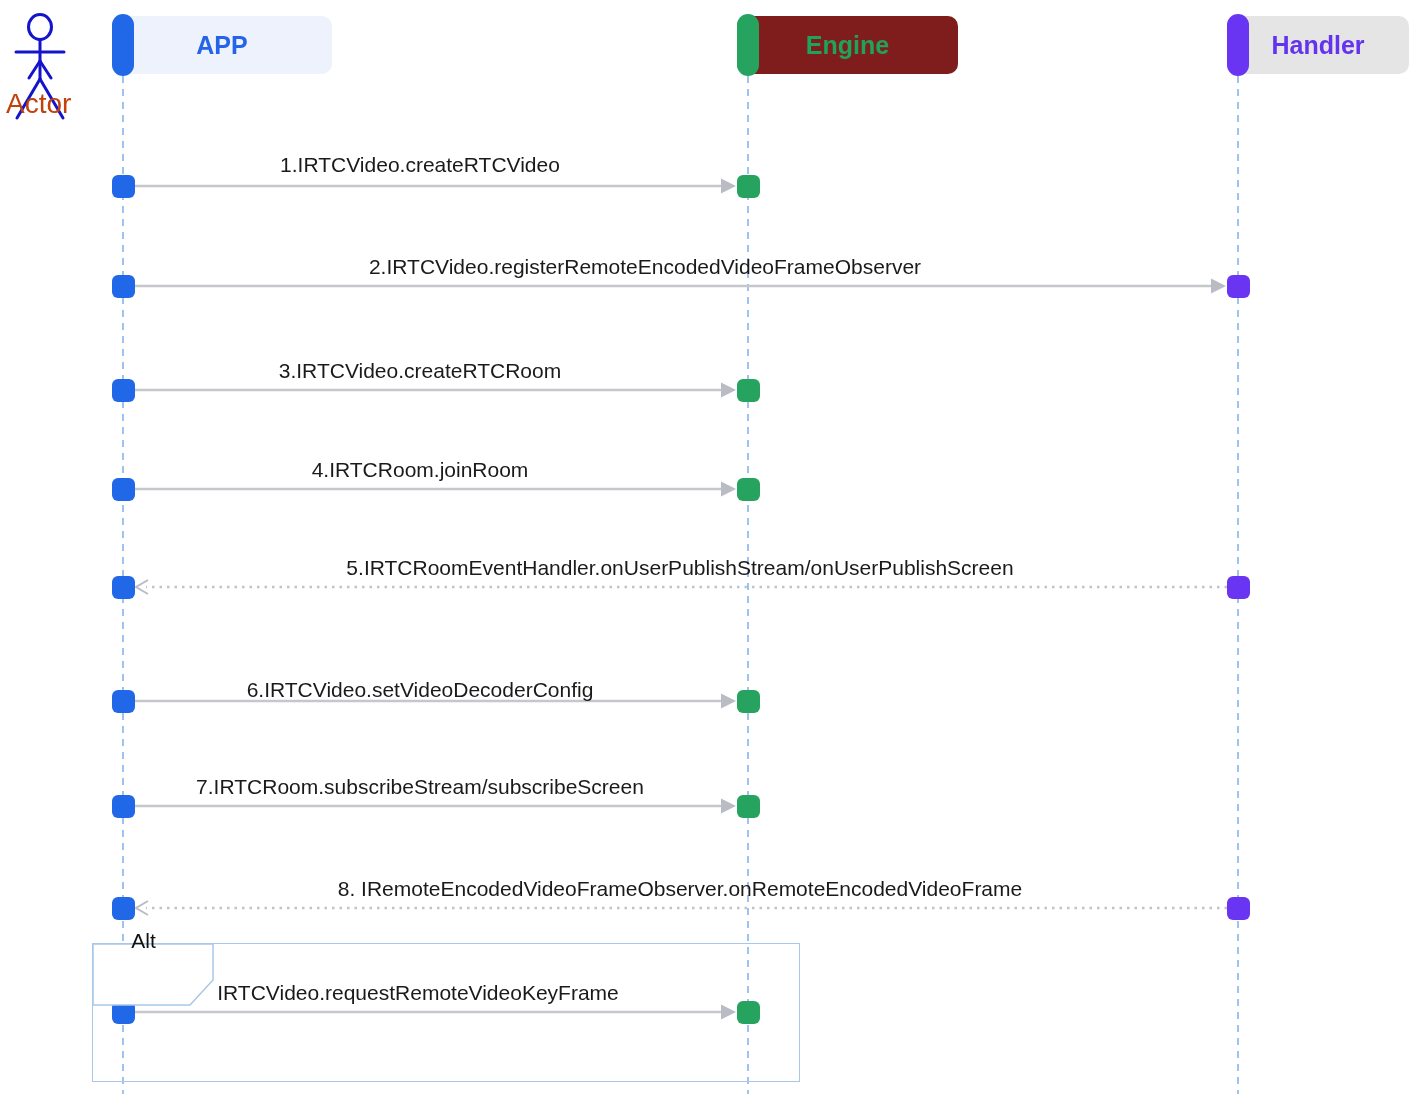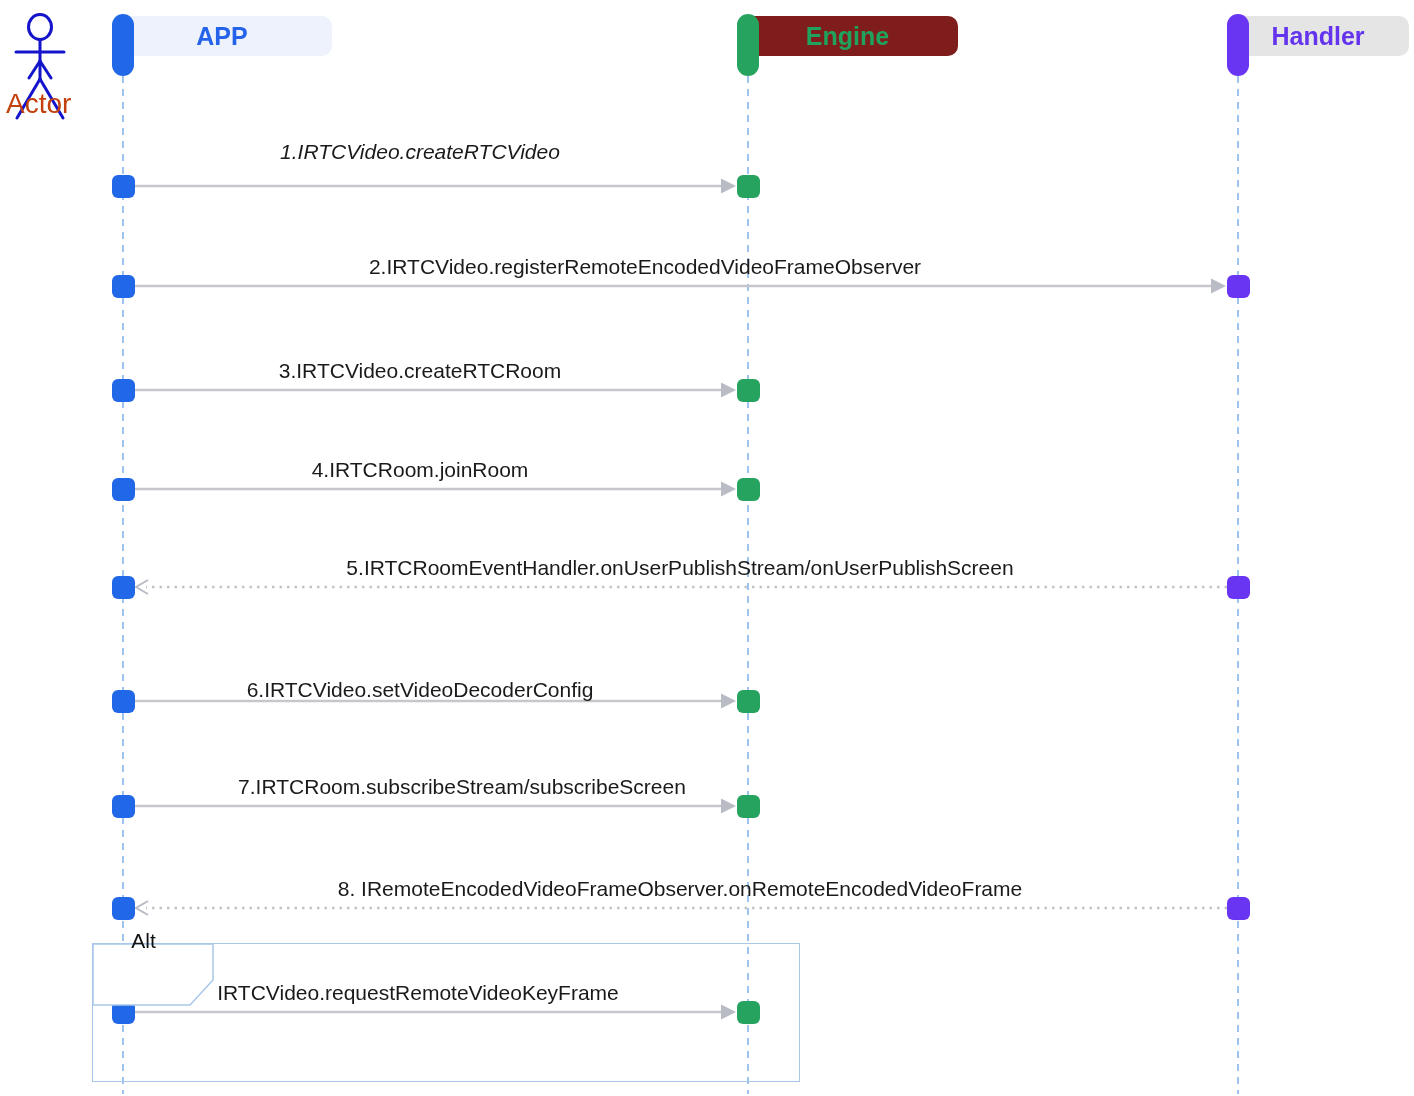--- a/index.html
+++ b/index.html
@@ -10,21 +10,21 @@
   .fragment-box{position:absolute;border:1.5px solid;background:transparent;z-index:2;}
   #arrows{position:absolute;left:0;top:0;z-index:3;}
   .node{position:absolute;width:23px;height:23px;border-radius:6px;z-index:4;}
   .msg-label{position:absolute;transform:translateX(-50%);white-space:nowrap;
              font-size:21px;color:#1a1a1a;z-index:5;}
   .fragment-label-shape{position:absolute;z-index:6;}
   .fragment-label-text{position:absolute;z-index:7;display:flex;align-items:center;justify-content:center;
              font-size:21px;color:#111;}
   
   .participant{position:absolute;top:14px;z-index:6;}
-  .pbox{position:absolute;top:2px;height:40px;border-radius:10px;display:flex;
+  .pbox{position:absolute;top:2px;height:58px;border-radius:10px;display:flex;
         align-items:center;justify-content:center;font-size:25px;font-weight:bold;}
   .pill{position:absolute;top:0;width:22px;height:62px;border-radius:11px;}
   
   .actor-figure{position:absolute;left:4px;top:6px;z-index:6;}
   .actor-label{position:absolute;left:6px;top:88px;width:62px;text-align:center;
                font-size:28px;color:#c2410c;z-index:6;}
 </style>
 </head>
 <body>
 
@@ -84,27 +84,27 @@
       <line x1="134" y1="701" x2="725" y2="701" stroke="#c5c7cc" stroke-width="2.5"></line>
       <polygon points="736,701 721,693.5 721,708.5" fill="#b9bcc4"></polygon>
       <line x1="134" y1="806" x2="725" y2="806" stroke="#c5c7cc" stroke-width="2.5"></line>
       <polygon points="736,806 721,798.5 721,813.5" fill="#b9bcc4"></polygon>
       <line x1="1227" y1="908" x2="146" y2="908" stroke="#c0c3c9" stroke-width="2.5" stroke-dasharray="2.5 5"></line>
       <polyline points="148,901 136,908 148,915" fill="none" stroke="#b9bcc4" stroke-width="2"></polyline>
       <line x1="134" y1="1012" x2="725" y2="1012" stroke="#c5c7cc" stroke-width="2.5"></line>
       <polygon points="736,1012 721,1004.5 721,1019.5" fill="#b9bcc4"></polygon>
     </svg>
   <div id="labels">
-      <div class="msg-label" style="left: 420px; top: 140px; font-style: italic;">1.IRTCVideo.createRTCVideo</div>
+      <div class="msg-label" style="left: 420px; top: 153px;">1.IRTCVideo.createRTCVideo</div>
       <div class="msg-label" style="left: 645px; top: 255px;">2.IRTCVideo.registerRemoteEncodedVideoFrameObserver</div>
       <div class="msg-label" style="left: 420px; top: 359px;">3.IRTCVideo.createRTCRoom</div>
       <div class="msg-label" style="left: 420px; top: 458px;">4.IRTCRoom.joinRoom</div>
       <div class="msg-label" style="left: 680px; top: 556px;">5.IRTCRoomEventHandler.onUserPublishStream/onUserPublishScreen</div>
       <div class="msg-label" style="left: 420px; top: 670px; margin-top: 8px;">6.IRTCVideo.setVideoDecoderConfig</div>
-      <div class="msg-label" style="left: 420px; top: 775px; margin-left: 42px;">7.IRTCRoom.subscribeStream/subscribeScreen</div>
+      <div class="msg-label" style="left: 420px; top: 775px;">7.IRTCRoom.subscribeStream/subscribeScreen</div>
       <div class="msg-label" style="left: 680px; top: 877px;">8. IRemoteEncodedVideoFrameObserver.onRemoteEncodedVideoFrame</div>
       <div class="msg-label" style="left: 418px; top: 981px;">IRTCVideo.requestRemoteVideoKeyFrame</div>
     </div>
   <div id="nodes">
       <div class="node" style="left: 111.5px; top: 174.5px; background: rgb(33, 104, 232);"></div>
       <div class="node" style="left: 736.5px; top: 174.5px; background: rgb(38, 164, 95);"></div>
       <div class="node" style="left: 111.5px; top: 274.5px; background: rgb(33, 104, 232);"></div>
       <div class="node" style="left: 1226.5px; top: 274.5px; background: rgb(105, 53, 242);"></div>
       <div class="node" style="left: 111.5px; top: 378.5px; background: rgb(33, 104, 232);"></div>
       <div class="node" style="left: 736.5px; top: 378.5px; background: rgb(38, 164, 95);"></div>

